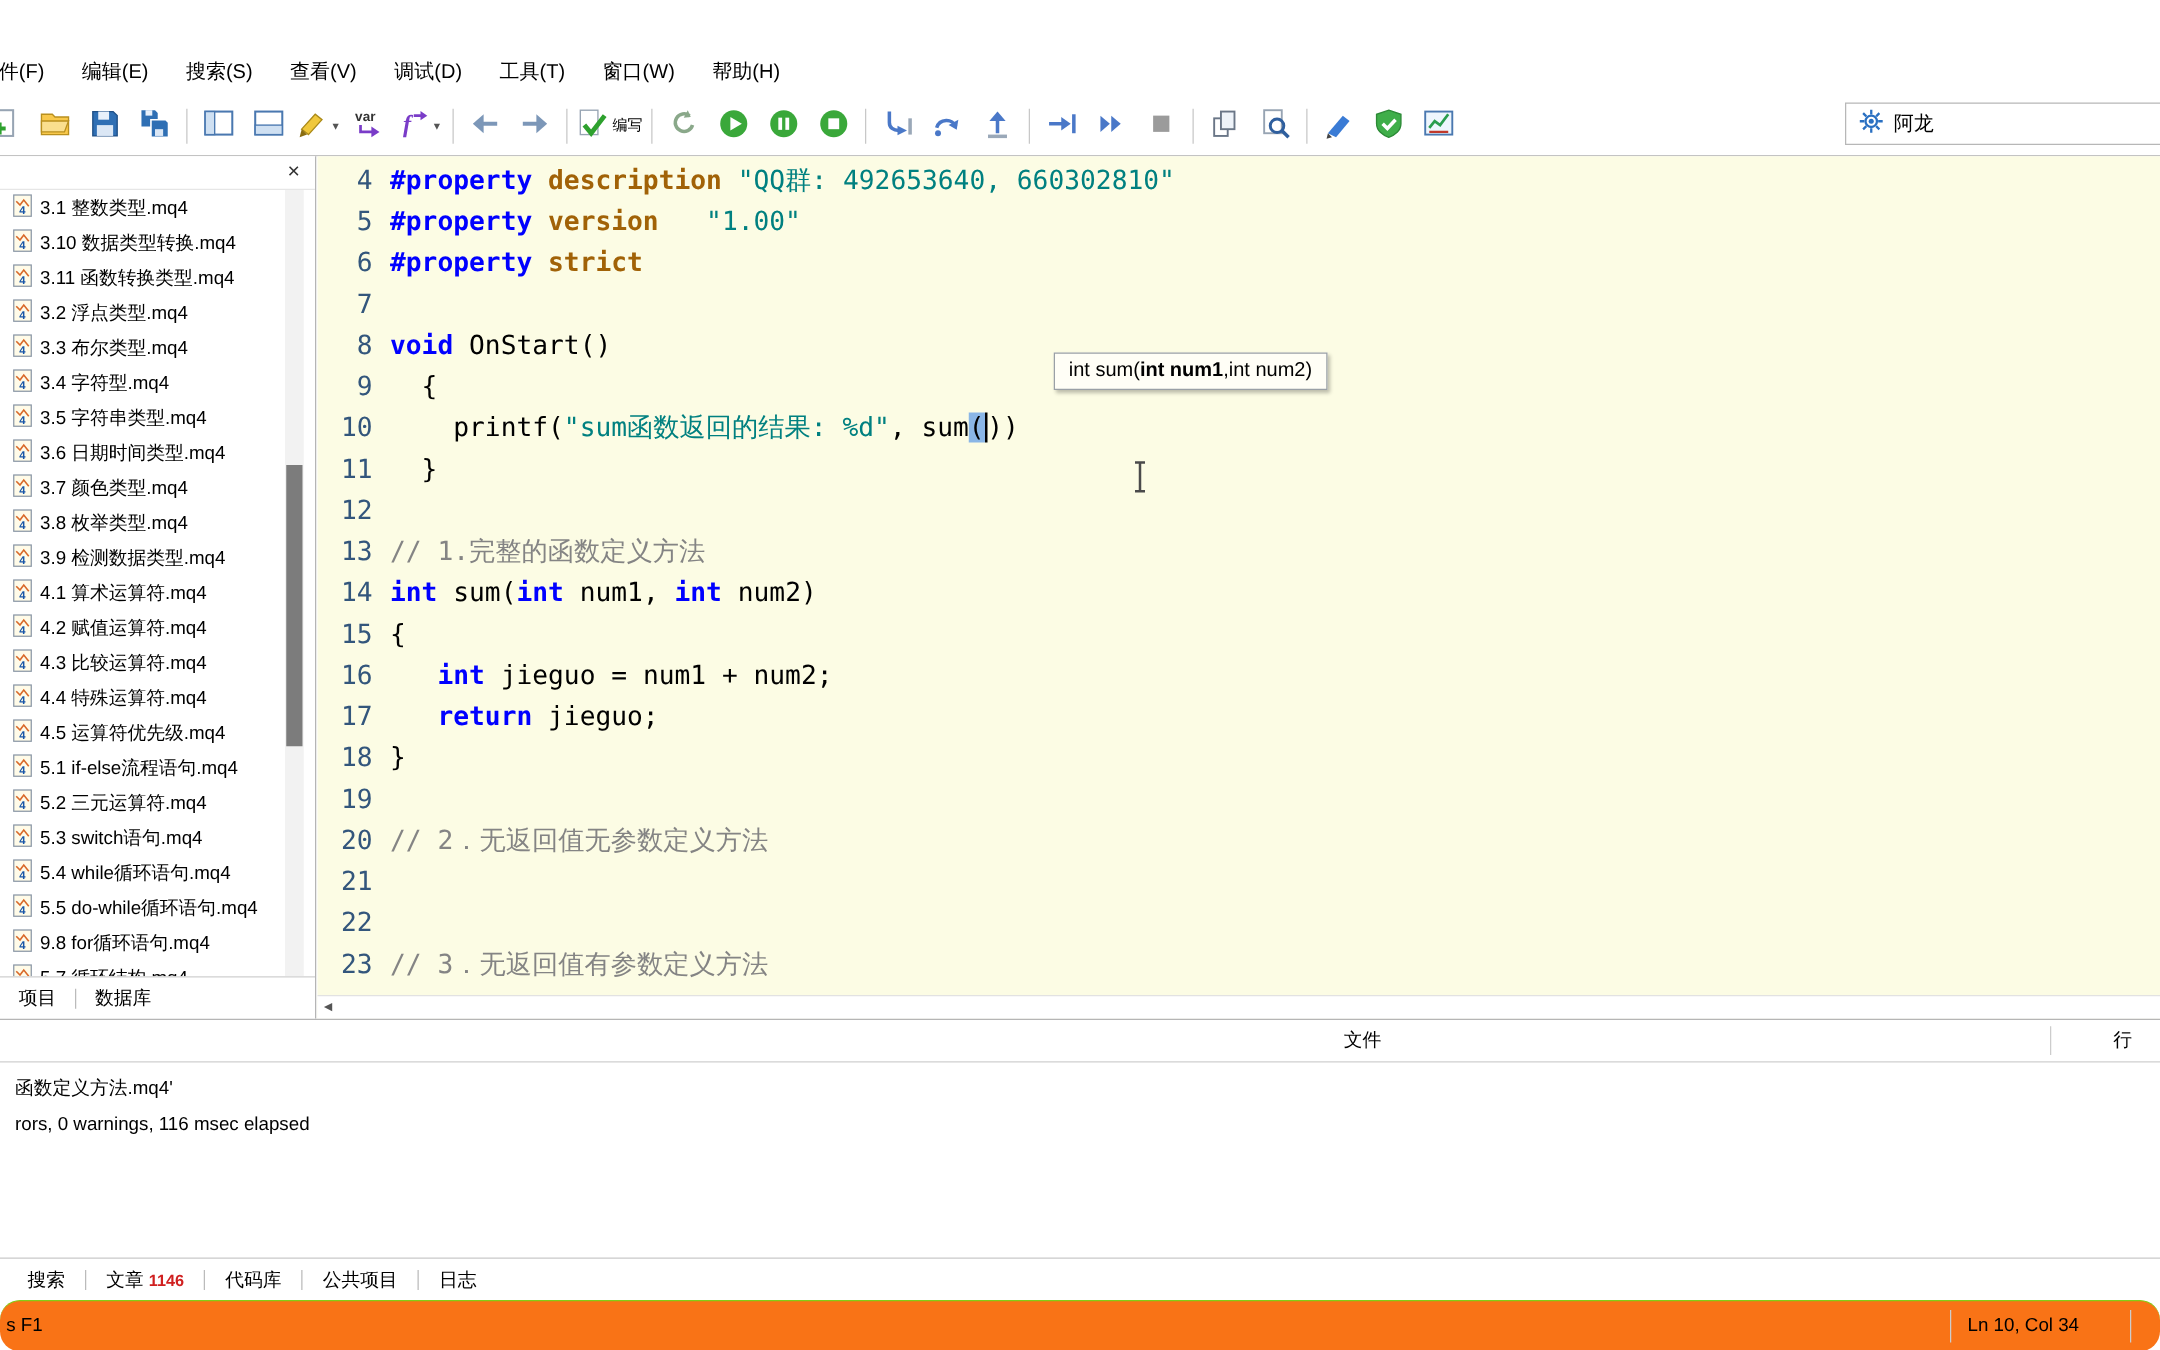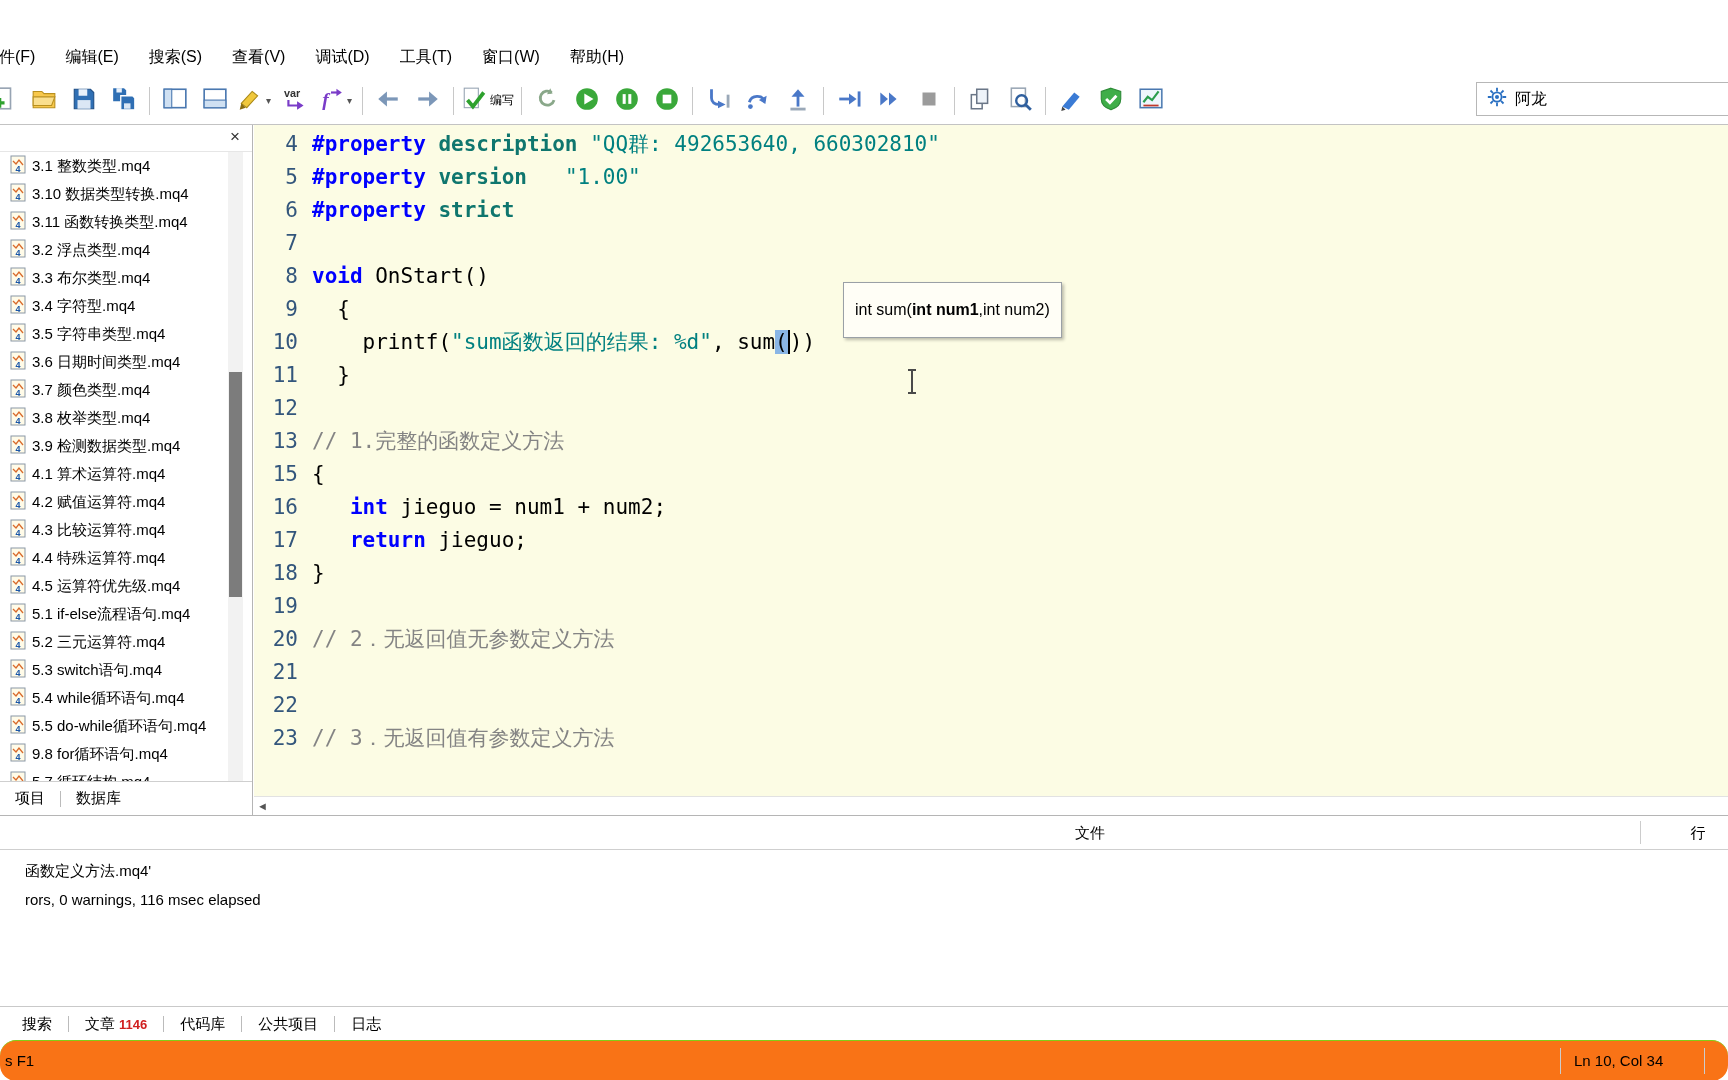--- a/index.html
+++ b/index.html
@@ -41,38 +41,38 @@
   .nav-tab{padding:0 15px;height:100%;display:flex;align-items:center;}
   .vdiv{width:1px;height:16px;background:#bbb;flex:none;}
 
   
   .editor{position:absolute;left:254px;top:0;right:0;height:100%;background:#fcfce4;}
   .code{position:absolute;top:0;left:0;right:0;bottom:18px;overflow:hidden;padding-top:3px;font-family:"DejaVu Sans Mono","Liberation Mono",monospace;font-size:21px;}
   .code-line{height:33px;line-height:33px;display:flex;white-space:pre;}
   .ln{width:44px;flex:none;text-align:right;padding-right:14px;color:#33567c;}
   .code-text{white-space:pre;}
   .c-kw{color:#0000ff;font-weight:bold;}
-  .c-prop{color:#0f766e;font-weight:bold;}
+  .c-prop{color:#a16207;font-weight:bold;}
   .c-str{color:#008080;}
   .c-com{color:#848484;}
   .c-pl{color:#000;}
   .c-sel{background:#8ab6e6;}
   .caret{display:inline-block;width:2px;height:24px;background:#000;vertical-align:-5px;}
-  .tooltip{position:absolute;left:589px;top:157px;background:#fffef6;border:1px solid #9aa0a6;box-shadow:2px 2px 3px rgba(0,0,0,.25);padding:18px 11px;font-size:16px;white-space:nowrap;}
+  .tooltip{position:absolute;left:589px;top:157px;background:#fffef6;border:1px solid #9aa0a6;box-shadow:2px 2px 3px rgba(0,0,0,.25);padding:5px 11px;font-size:16px;white-space:nowrap;}
   .ibeam{position:absolute;left:651px;top:243px;width:14px;height:27px;}
   .hscroll{position:absolute;left:0;right:0;bottom:0;height:18px;background:#fff;border-top:1px solid #e2e2e2;display:flex;align-items:center;}
   .hs-arrow{font-size:11px;color:#555;padding-left:3px;}
 
   
   .toolbox{position:absolute;top:815px;left:0;right:0;height:191px;background:#fff;border-top:1px solid #b5b5b5;box-sizing:border-box;}
   .tb-header{position:relative;height:33px;border-bottom:1px solid #cfcfcf;font-size:15px;}
   .col-file{position:absolute;left:1020px;width:140px;text-align:center;line-height:33px;}
   .col-divider{position:absolute;left:1640px;top:5px;bottom:5px;width:1px;background:#ccc;}
   .col-line{position:absolute;left:1660px;width:76px;text-align:center;line-height:33px;}
-  .tb-output{padding:6px 25px;font-size:15px;line-height:29px;}
+  .tb-output{padding:6px 12px;font-size:15px;line-height:29px;}
   .tb-tabs{position:absolute;top:1006px;left:0;right:0;height:34px;background:#fff;border-top:1px solid #c9c9c9;display:flex;align-items:center;font-size:15px;padding-left:6px;}
   .tb-tab{padding:0 16px;height:100%;display:flex;align-items:center;gap:4px;}
   .badge{color:#d02020;font-weight:bold;font-size:13px;}
 
   
   .statusbar{position:absolute;top:1040px;left:0;right:0;height:40px;background:#f97316;border-top:1px solid #84cc16;font-size:15px;border-radius:16px;}
   .sb-left{position:absolute;left:5px;line-height:39px;}
   .sb-div{position:absolute;top:7px;bottom:7px;width:1px;background:#ccc;}
   .sb-pos{position:absolute;left:1574px;line-height:39px;}
 </style>
@@ -499,20 +499,21 @@
           <div class="code-line"><span class="ln">4</span><span class="code-text"><span class="c-kw">#property </span><span class="c-prop">description </span><span class="c-str">"QQ群: 492653640, 660302810"</span></span></div>
           <div class="code-line"><span class="ln">5</span><span class="code-text"><span class="c-kw">#property </span><span class="c-prop">version   </span><span class="c-str">"1.00"</span></span></div>
           <div class="code-line"><span class="ln">6</span><span class="code-text"><span class="c-kw">#property </span><span class="c-prop">strict</span></span></div>
           <div class="code-line"><span class="ln">7</span><span class="code-text"></span></div>
           <div class="code-line"><span class="ln">8</span><span class="code-text"><span class="c-kw">void</span><span class="c-pl"> OnStart()</span></span></div>
           <div class="code-line"><span class="ln">9</span><span class="code-text"><span class="c-pl">  {</span></span></div>
           <div class="code-line"><span class="ln">10</span><span class="code-text"><span class="c-pl">    printf(</span><span class="c-str">"sum函数返回的结果: %d"</span><span class="c-pl">, sum</span><span class="c-sel">(</span><span class="caret"></span><span class="c-pl">))</span></span></div>
           <div class="code-line"><span class="ln">11</span><span class="code-text"><span class="c-pl">  }</span></span></div>
           <div class="code-line"><span class="ln">12</span><span class="code-text"></span></div>
           <div class="code-line"><span class="ln">13</span><span class="code-text"><span class="c-com">// 1.完整的函数定义方法</span></span></div>
+          <div class="code-line"><span class="ln">14</span><span class="code-text"><span class="c-kw">int</span><span class="c-pl"> sum(</span><span class="c-kw">int</span><span class="c-pl"> num1, </span><span class="c-kw">int</span><span class="c-pl"> num2)</span></span></div>
           <div class="code-line"><span class="ln">15</span><span class="code-text"><span class="c-pl">{</span></span></div>
           <div class="code-line"><span class="ln">16</span><span class="code-text"><span class="c-pl">   </span><span class="c-kw">int</span><span class="c-pl"> jieguo = num1 + num2;</span></span></div>
           <div class="code-line"><span class="ln">17</span><span class="code-text"><span class="c-pl">   </span><span class="c-kw">return</span><span class="c-pl"> jieguo;</span></span></div>
           <div class="code-line"><span class="ln">18</span><span class="code-text"><span class="c-pl">}</span></span></div>
           <div class="code-line"><span class="ln">19</span><span class="code-text"></span></div>
           <div class="code-line"><span class="ln">20</span><span class="code-text"><span class="c-com">// 2．无返回值无参数定义方法</span></span></div>
           <div class="code-line"><span class="ln">21</span><span class="code-text"></span></div>
           <div class="code-line"><span class="ln">22</span><span class="code-text"></span></div>
           <div class="code-line"><span class="ln">23</span><span class="code-text"><span class="c-com">// 3．无返回值有参数定义方法</span></span></div>
         </div>

